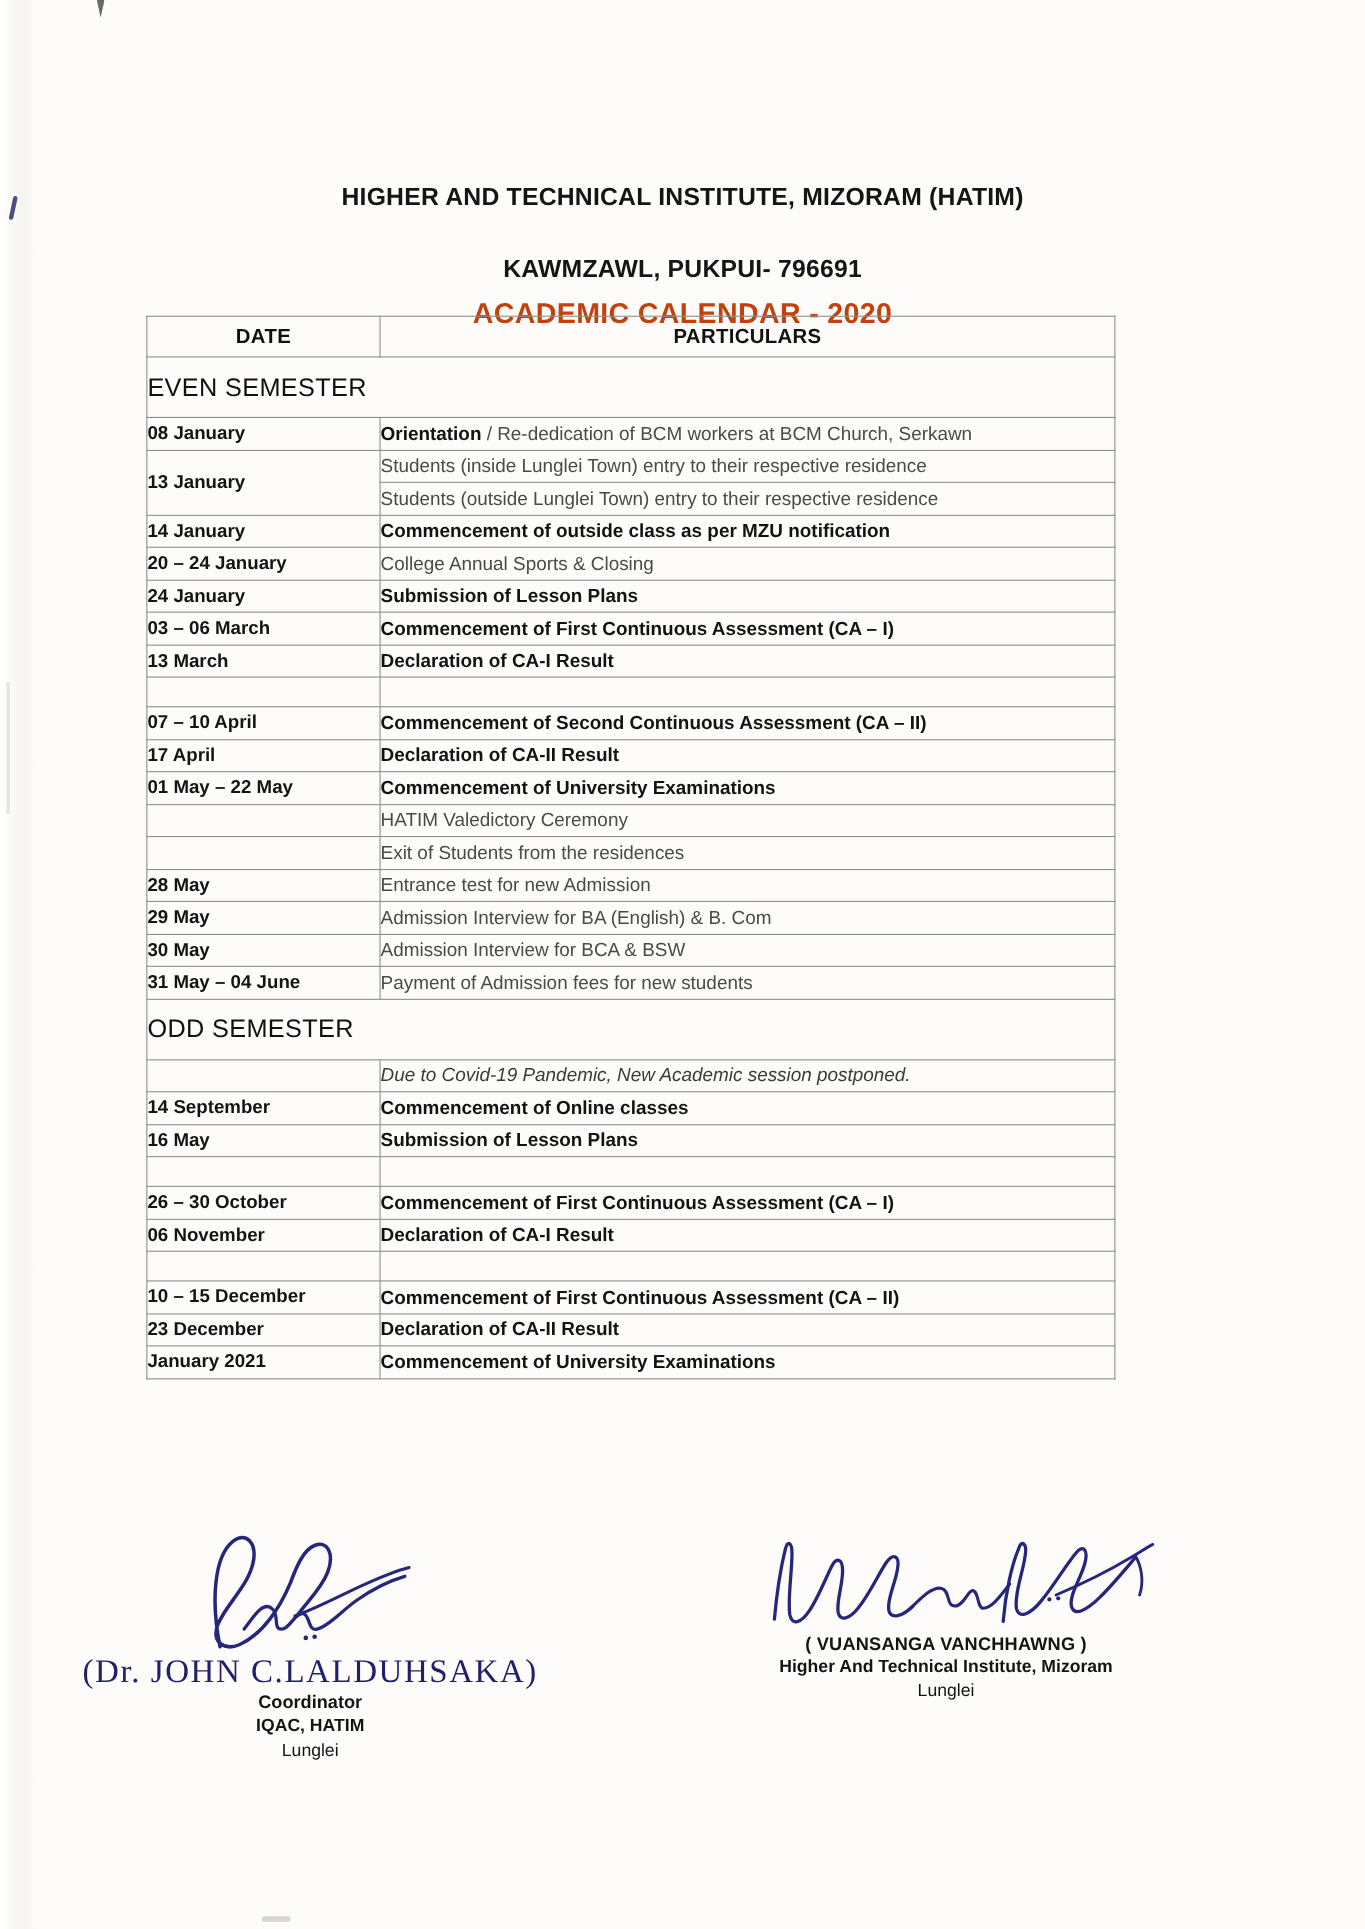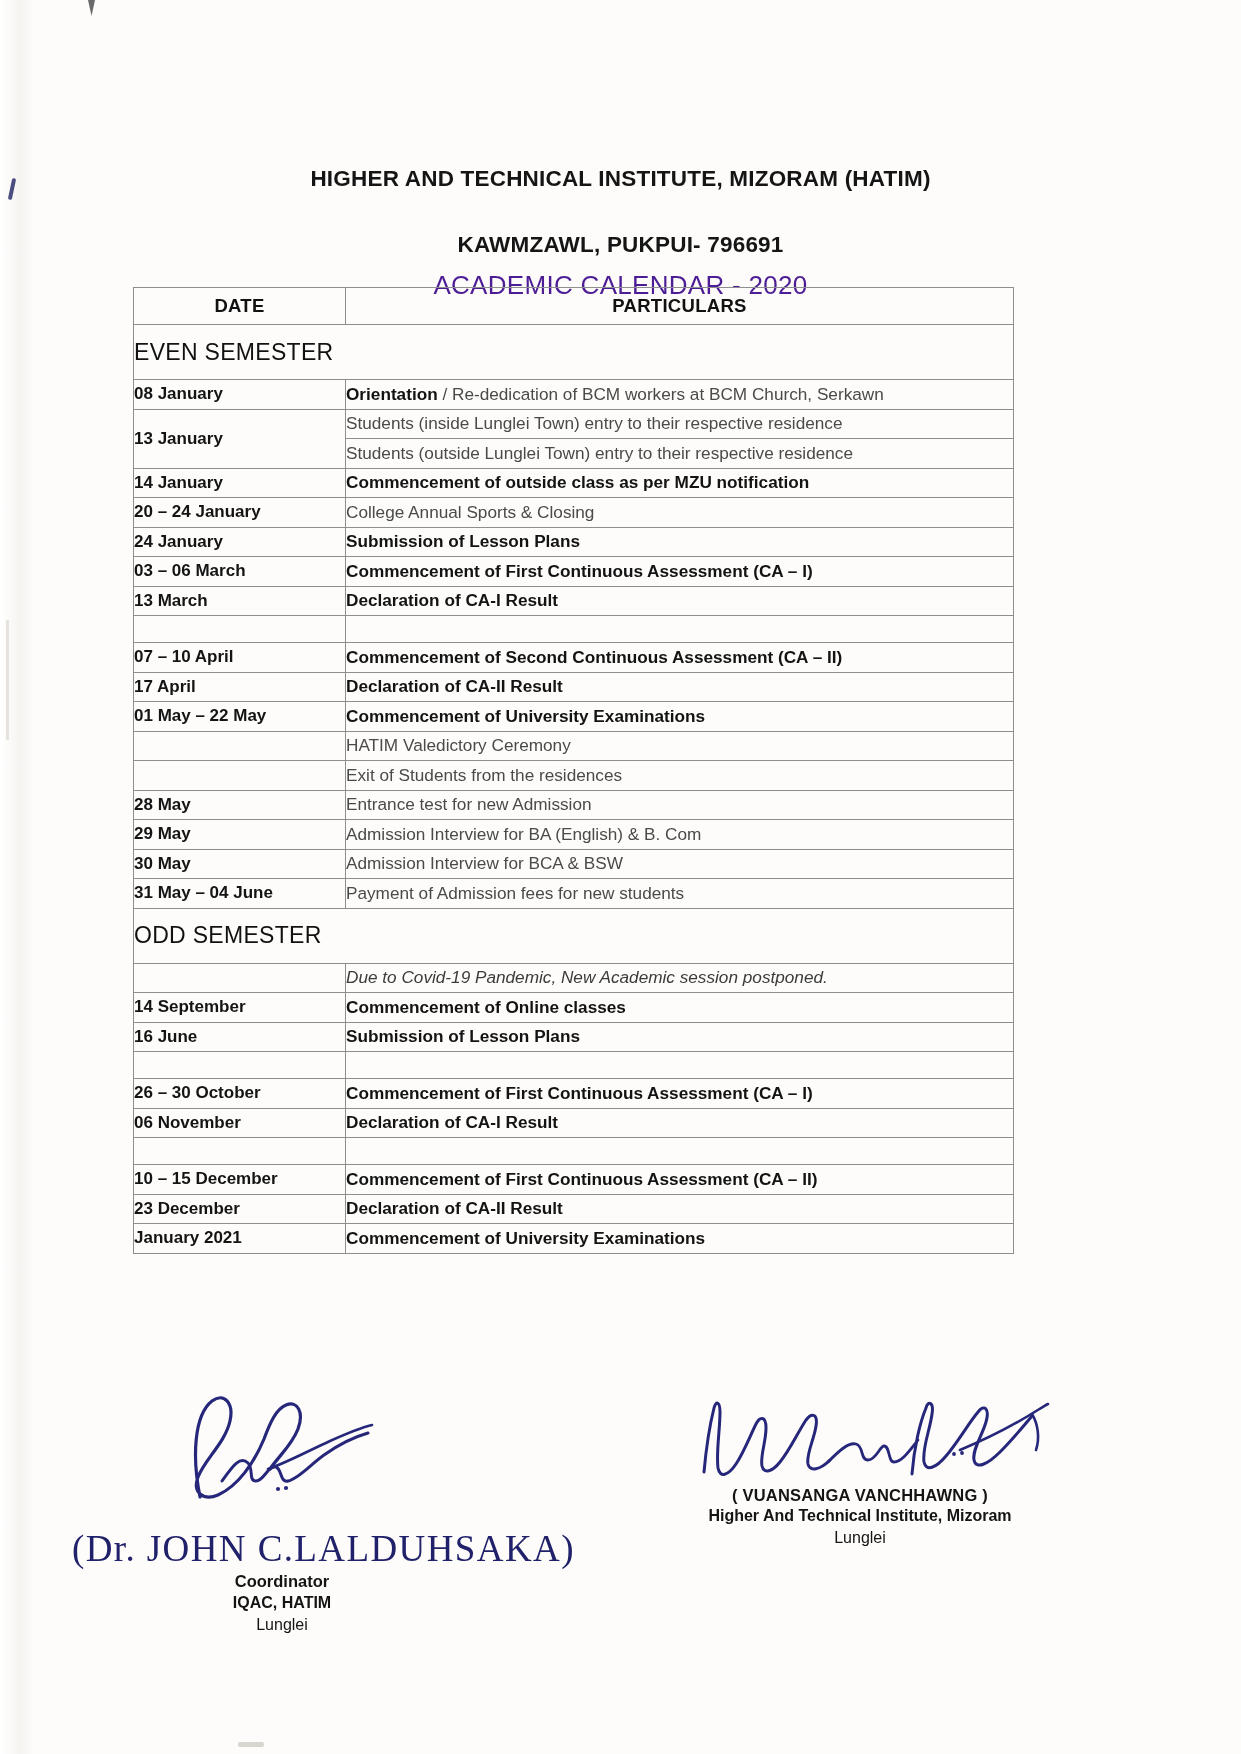--- a/index.html
+++ b/index.html
@@ -69,24 +69,24 @@
   .header .line {
     font-size: 22.5px;
     font-weight: 700;
     letter-spacing: .2px;
     line-height: 34px;
     color: #151515;
     margin-top: 32px;
   }
   .header .title {
     font-size: 26px;
-    font-weight: 400;
+    font-weight: 700;
     line-height: 46px;
     letter-spacing: .3px;
-    color: #4c1d95;
+    color: #c2410c;
   }
 
   table.calendar {
     position: absolute;
     left: 133px;
     top: 287px;
     width: 880px;
     border-collapse: collapse;
     table-layout: fixed;
   }
@@ -145,25 +145,24 @@
   }
   .sig-right {
     position: absolute;
     left: 660px;
     top: 1390px;
     width: 400px;
     text-align: center;
   }
   .sig-name-hand {
     font-family: "Liberation Serif", serif;
-    font-size: 37px;
+    font-size: 30px;
     letter-spacing: 1.4px;
     color: #20216a;
     white-space: nowrap;
-    margin-top: 24px;
   }
   .sig-name-print {
     font-size: 16.5px;
     font-weight: 700;
     letter-spacing: .2px;
     color: #141414;
   }
   .sig-role {
     font-size: 16.5px;
     font-weight: 700;
@@ -299,21 +298,21 @@
 
       <tr>
         <td class="date"></td>
         <td class="part italic">Due to Covid-19 Pandemic, New Academic session postponed.</td>
       </tr>
       <tr>
         <td class="date">14 September</td>
         <td class="part bold">Commencement of Online classes</td>
       </tr>
       <tr>
-        <td class="date">16 June</td>
+        <td class="date">16 May</td>
         <td class="part bold">Submission of  Lesson Plans</td>
       </tr>
 
       <tr class="spacer">
         <td></td>
         <td></td>
       </tr>
 
       <tr>
         <td class="date">26 – 30 October</td>

